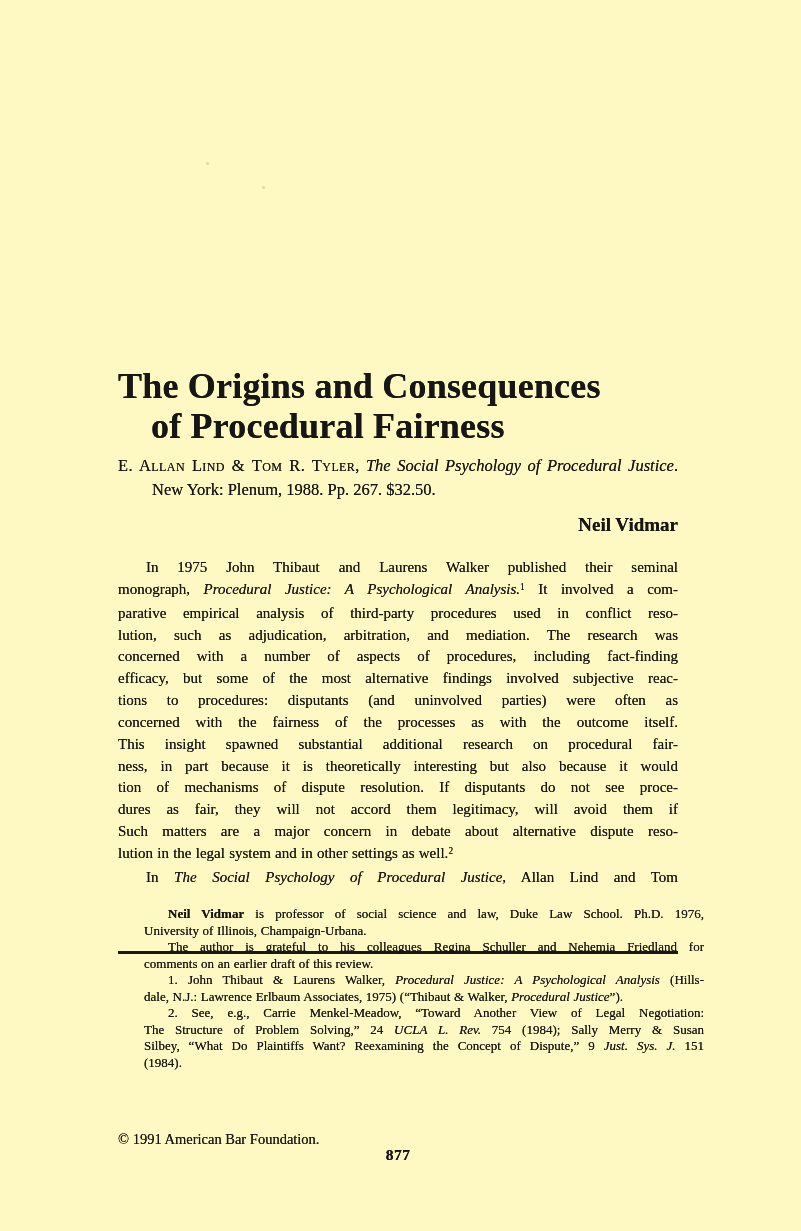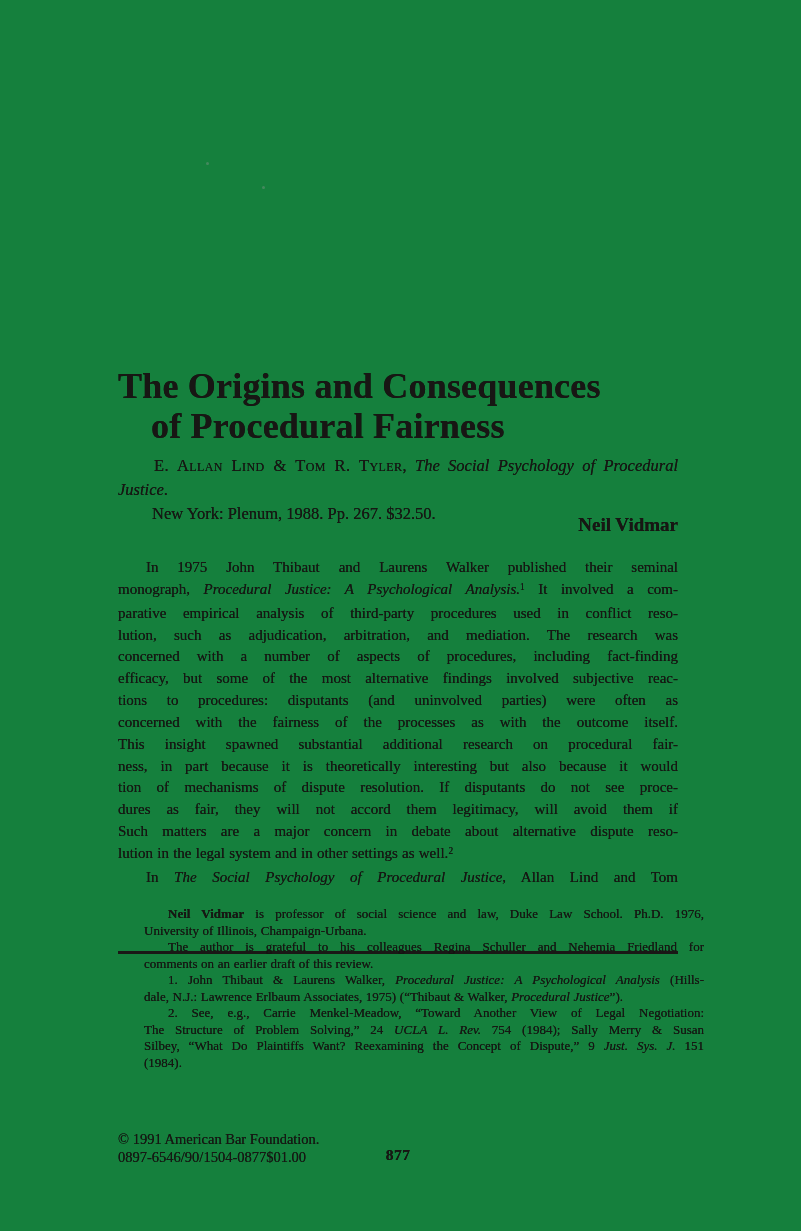--- a/index.html
+++ b/index.html
@@ -1,33 +1,33 @@
 <!DOCTYPE html>
 <html><head>
 <meta charset="utf-8">
 <style>
   html, body { margin: 0; padding: 0; background: #e8e8e8; }
   .page {
     position: relative;
     width: 801px;
     height: 1231px;
     margin: 0 auto;
-    background: #15803d;
+    background: #fef9c3;
     overflow: hidden;
     font-family: "Liberation Serif", serif;
     color: #181614;
   }
   .block { position: absolute; left: 118px; width: 560px; }
 
   
   .tl { text-align: justify; text-align-last: left; }
   .tl.just { text-align-last: justify; }
   .st-i  { font-style: italic; }
   .st-b  { font-weight: bold; }
-  .st-sc { font-variant: small-caps; letter-spacing: 0.4px; margin-left: 36px; }
+  .st-sc { font-variant: small-caps; letter-spacing: 0.4px; }
   .st-sup { font-size: 0.62em; vertical-align: baseline; position: relative; top: -0.45em; }
 
   .title-block {
     top: 366px;
     font-size: 36px;
     font-weight: bold;
     line-height: 40px;
     letter-spacing: 0.2px;
     text-shadow: 0 0 0.6px rgba(10,8,6,0.85);
   }
@@ -149,18 +149,17 @@
       <div class="tl just ind"><span>1. John Thibaut &amp; Laurens Walker, </span><span class="st-i">Procedural Justice: A Psychological Analysis</span><span> (Hills-</span></div>
       <div class="tl"><span>dale, N.J.: Lawrence Erlbaum Associates, 1975) (“Thibaut &amp; Walker, </span><span class="st-i">Procedural Justice</span><span>”).</span></div>
       <div class="tl just ind"><span>2. See, e.g., Carrie Menkel-Meadow, “Toward Another View of Legal Negotiation:</span></div>
       <div class="tl just"><span>The Structure of Problem Solving,” 24 </span><span class="st-i">UCLA L. Rev.</span><span> 754 (1984); Sally Merry &amp; Susan</span></div>
       <div class="tl just"><span>Silbey, “What Do Plaintiffs Want? Reexamining the Concept of Dispute,” 9 </span><span class="st-i">Just. Sys. J.</span><span> 151</span></div>
       <div class="tl"><span>(1984).</span></div>
     </div>
 
   <div class="block imprint-block">
     <div class="tl">© 1991 American Bar Foundation.</div>
-    <div class="tl">0897-6546/90/1504-0877$01.00</div>
   </div>
 
   <div class="block pagenum-block">877</div>
 
 </div>
 
 </body></html>

